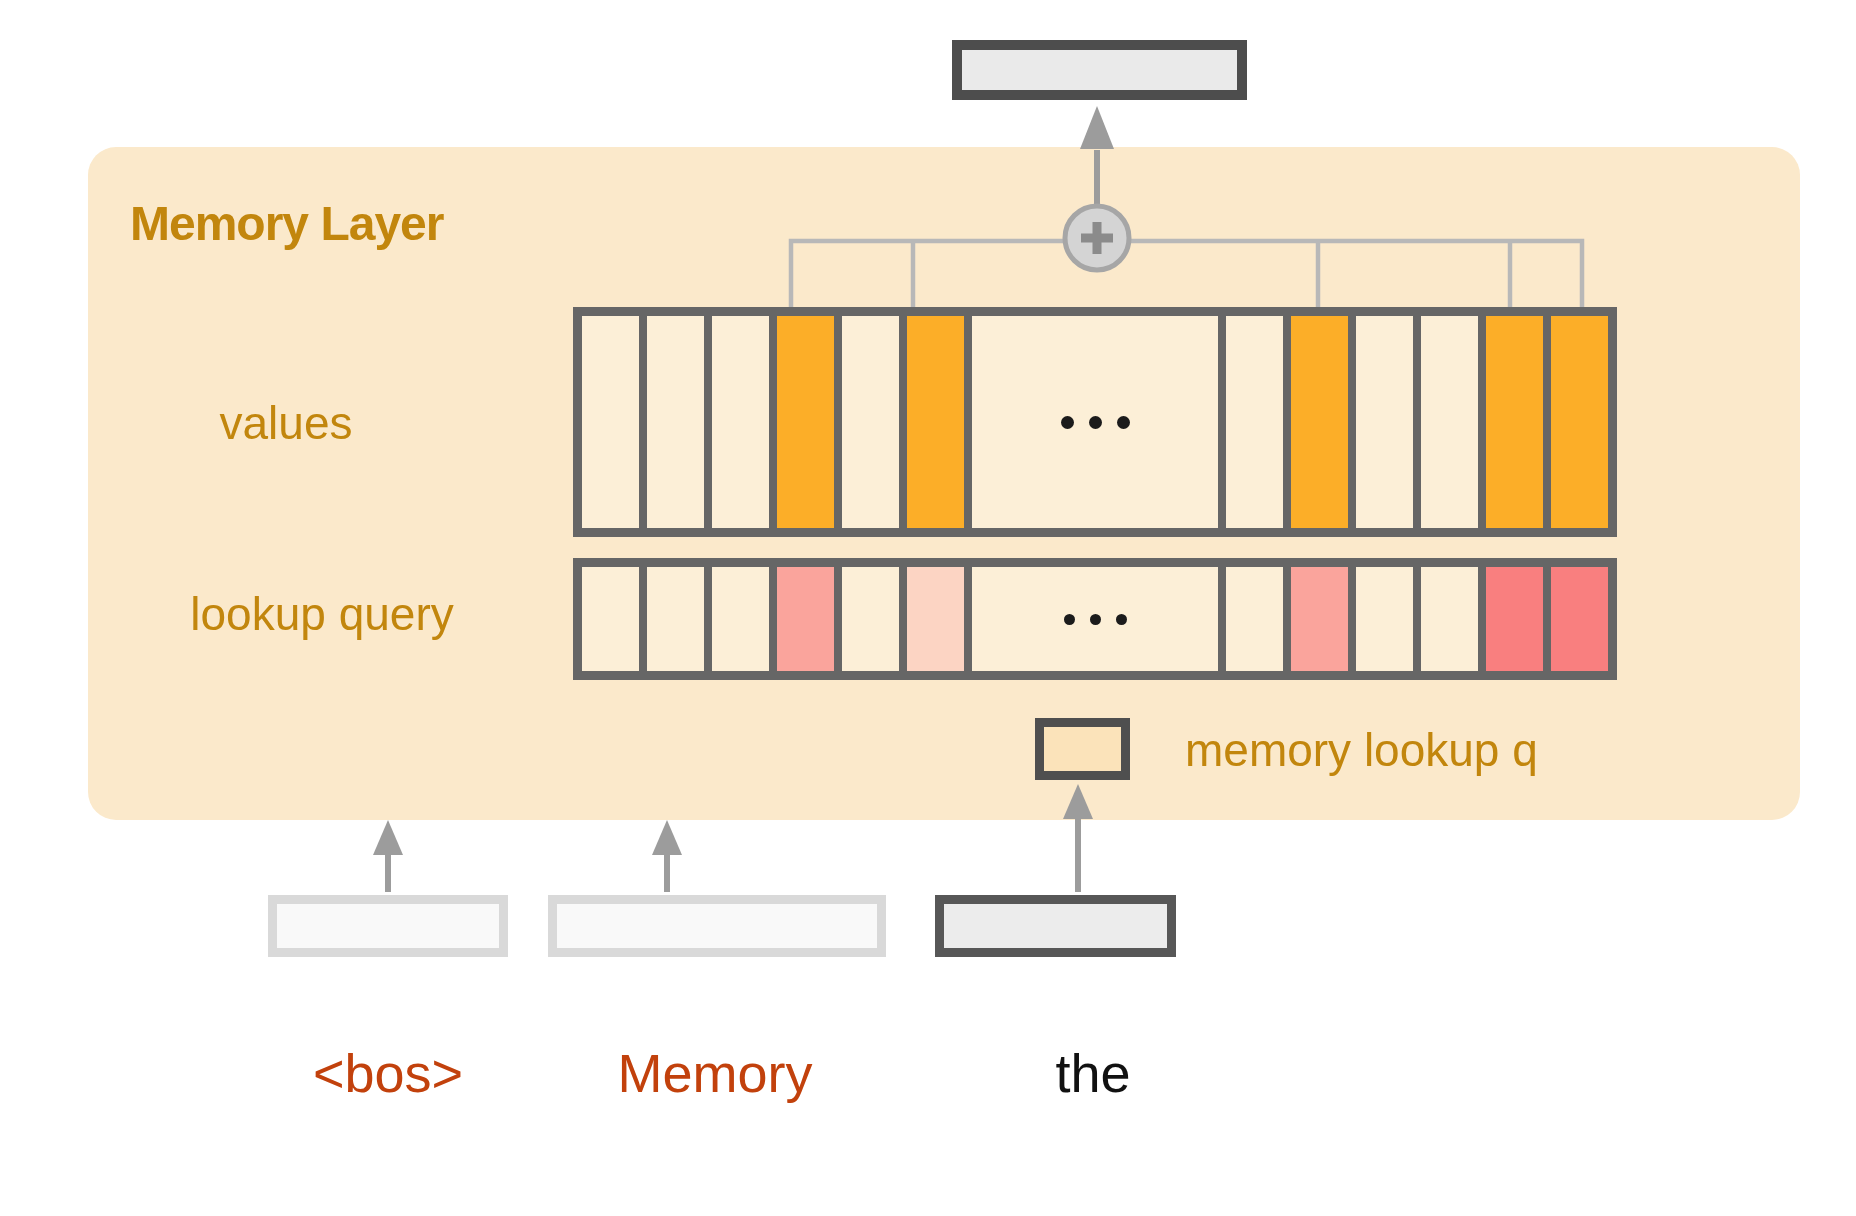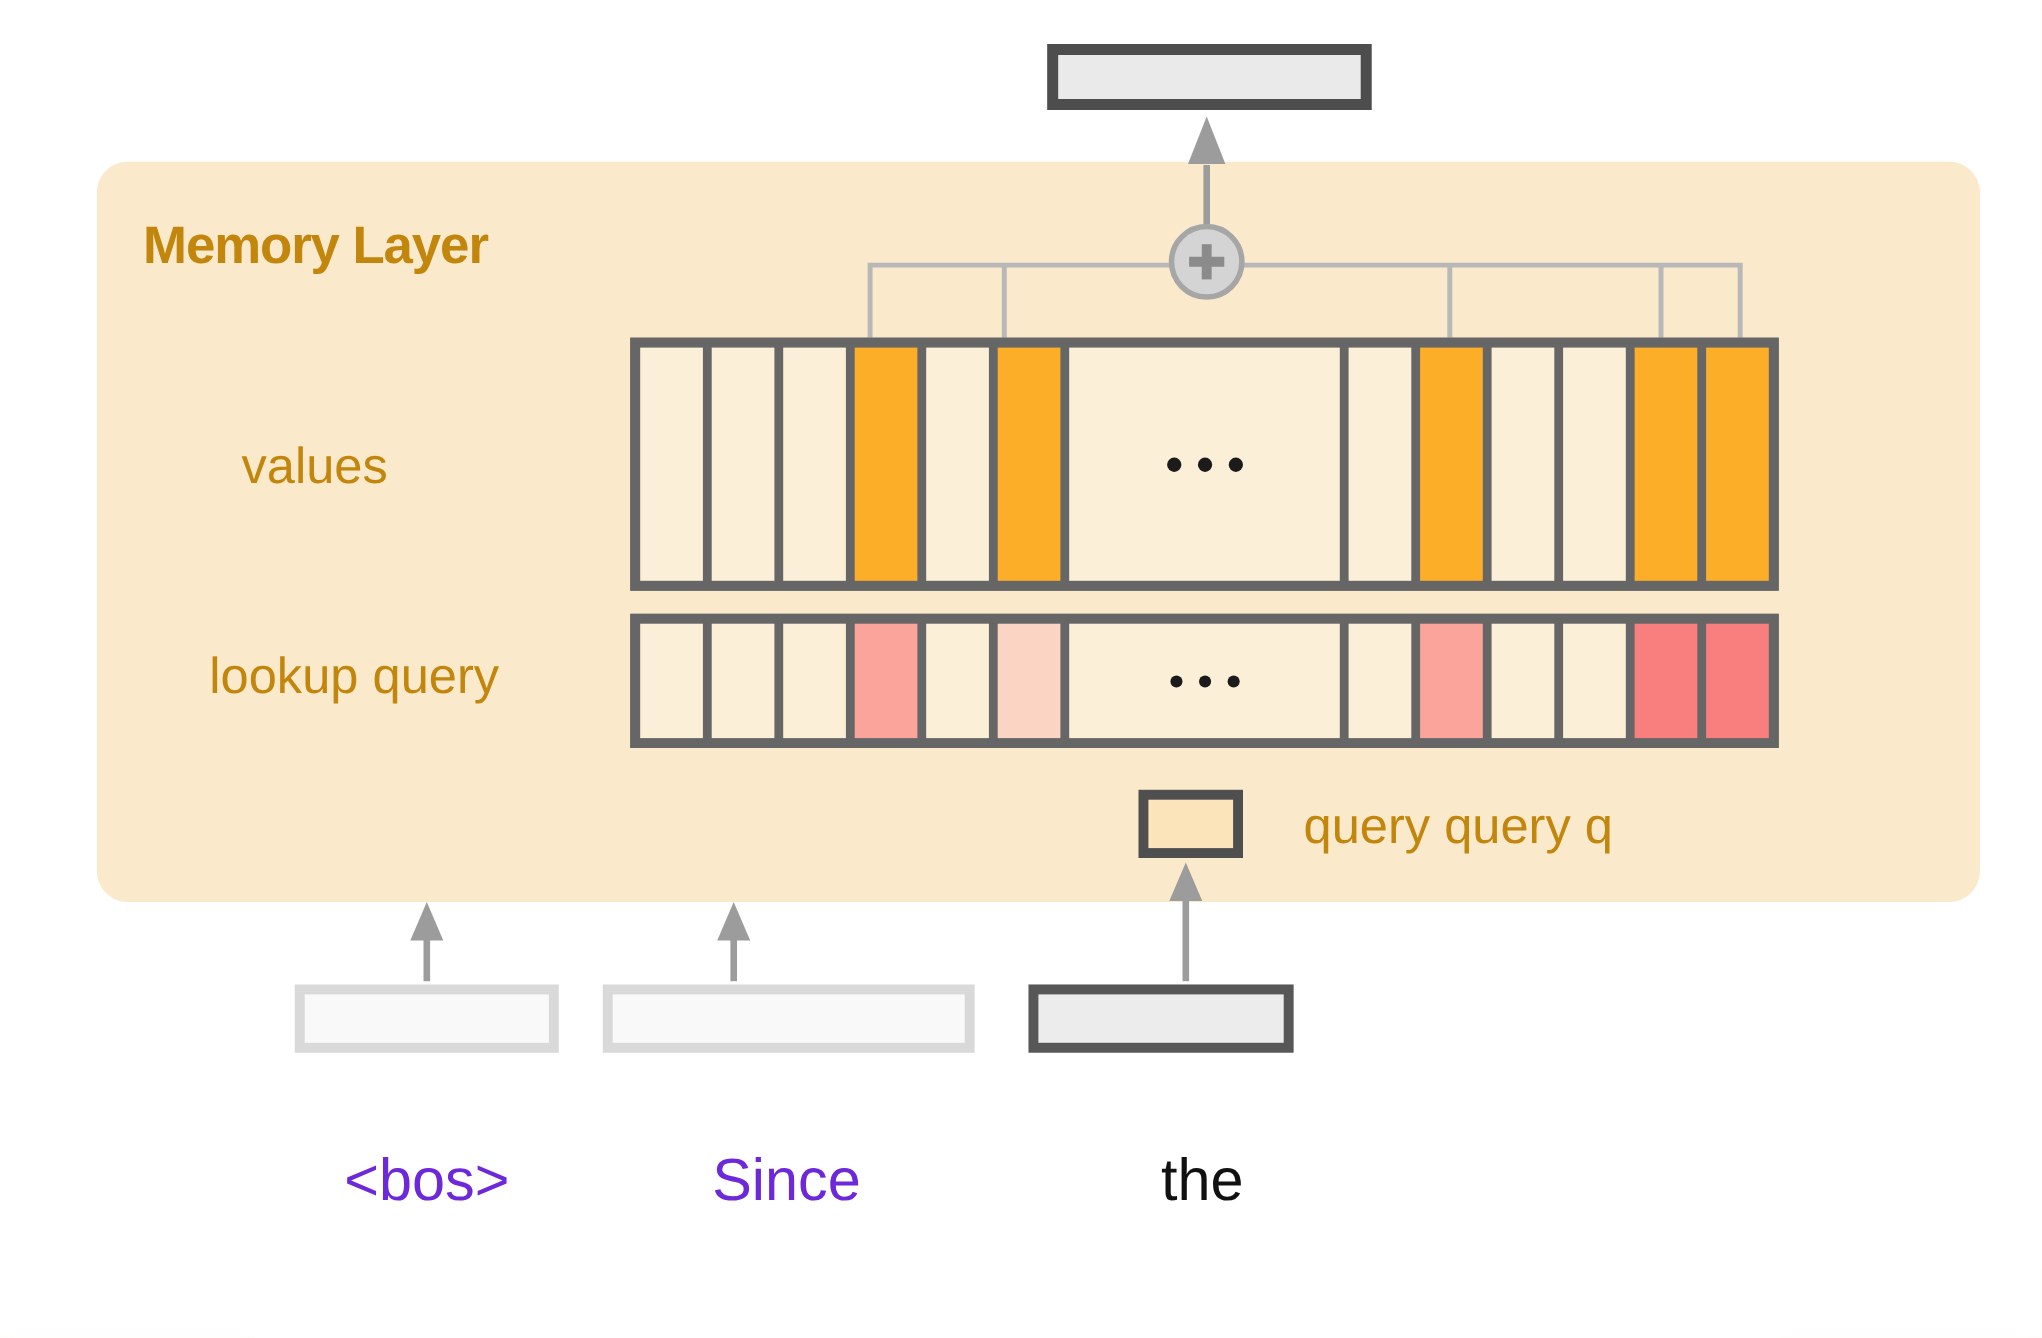--- a/index.html
+++ b/index.html
@@ -43,21 +43,21 @@
   .vec-box{position:absolute;box-sizing:border-box;}
   .box-output{left:952px;top:40px;width:295px;height:60px;border:10px solid #4D4D4D;background:#EAEAEA;}
   .box-query{left:1035px;top:718px;width:95px;height:62px;border:9px solid #4F4F4F;background:#FBE3BA;}
   .box-token{top:895px;height:62px;border:9px solid #D9D9D9;background:#F9F9F9;}
   .box-bos{left:268px;width:240px;}
   .box-since{left:548px;width:338px;}
   .box-the{left:935px;width:241px;border-color:#575757;background:#ECECEC;}
   
   .token{
     position:absolute;top:1042px;transform:translateX(-50%);
-    font-size:54px;color:#6d28d9;white-space:pre;
+    font-size:54px;color:#c2410c;white-space:pre;
   }
   .token.active{color:#111111;margin-left:37px;}
   .tok-bos{left:388px;}
   .tok-since{left:715px;}
   .tok-the{left:1056px;}
   
   #wires{position:absolute;left:0;top:0;pointer-events:none;}
 </style>
 </head>
 <body>
@@ -97,21 +97,21 @@
 
     <g>
       <line x1="1078" y1="892" x2="1078" y2="800" stroke="#9C9C9C" stroke-width="6"></line>
       <polygon points="1078,784 1063,819 1093,819" fill="#9C9C9C"></polygon>
     </g>
   </svg>
 
   <div class="panel-title">Memory Layer</div>
   <div class="side-label lbl-values">values</div>
   <div class="side-label lbl-keys">lookup query</div>
-  <div class="lbl-query">query query q</div>
+  <div class="lbl-query">memory lookup q</div>
 
   <div class="slot-row row-values">
       <div class="cell"></div>
       <div class="cell"></div>
       <div class="cell"></div>
       <div class="cell orange"></div>
       <div class="cell"></div>
       <div class="cell orange"></div>
       <div class="cell wide">
         <span class="dot"></span>
@@ -145,16 +145,16 @@
       <div class="cell pink-strong"></div>
     </div>
 
   <div class="vec-box box-output"></div>
   <div class="vec-box box-query"></div>
   <div class="vec-box box-token box-bos"></div>
   <div class="vec-box box-token box-since"></div>
   <div class="vec-box box-token box-the"></div>
 
   <div class="token tok-bos">&lt;bos&gt;</div>
-  <div class="token tok-since">Since</div>
+  <div class="token tok-since">Memory</div>
   <div class="token active tok-the">the</div>
 
 </div>
 
 </body></html>

